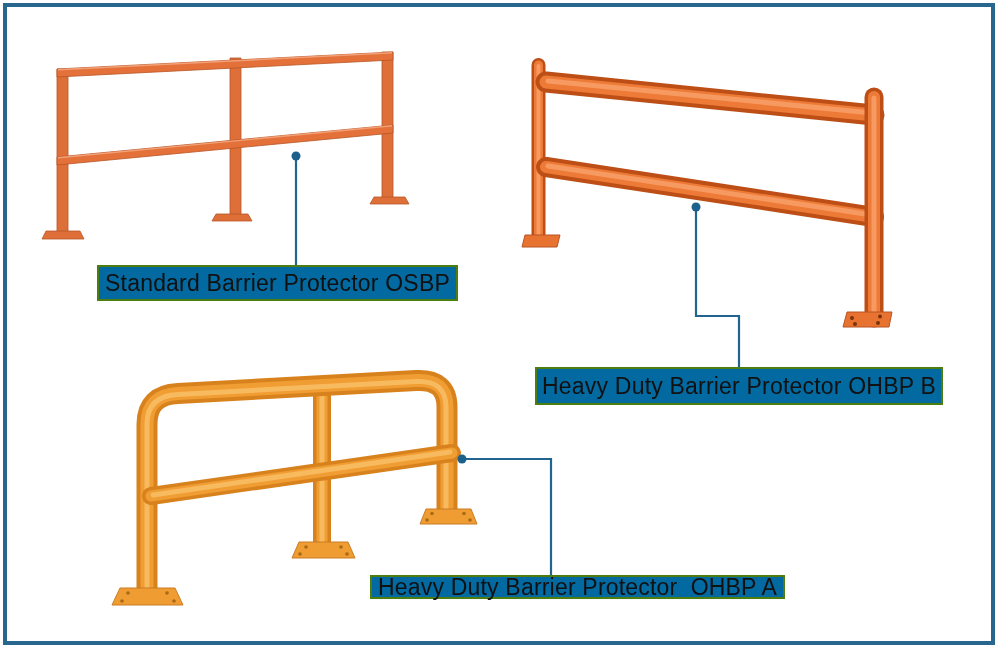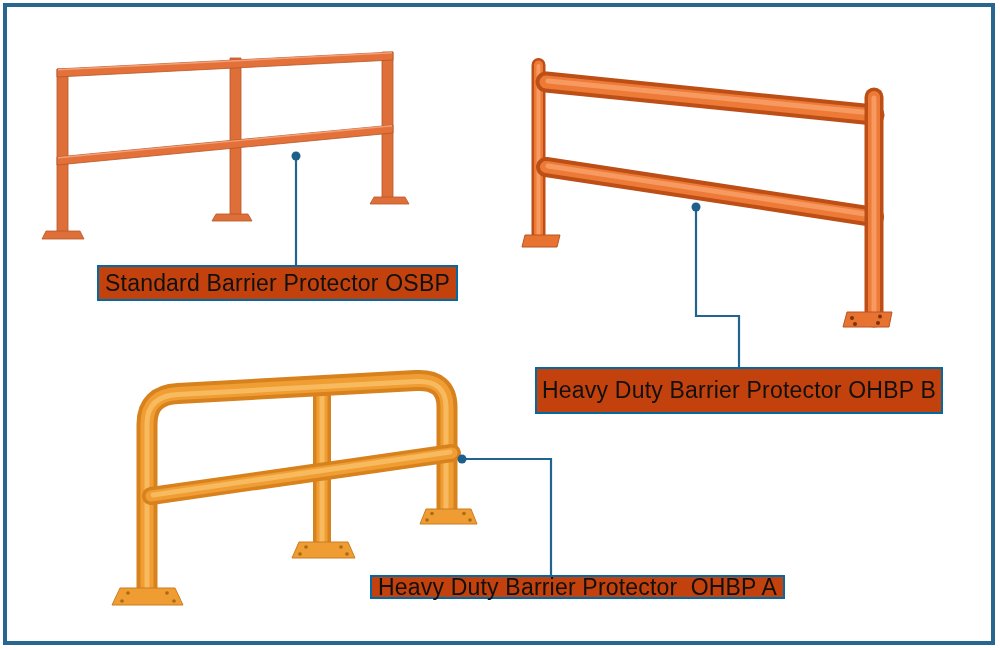--- a/index.html
+++ b/index.html
@@ -17,22 +17,22 @@
     position: absolute;
     left: 3px; top: 3px; right: 5px; bottom: 5px;
     border: 4px solid #26668F;
     pointer-events: none;
   }
   .canvas-svg {
     position: absolute; left: 0; top: 0;
   }
   .callout-box {
     position: absolute;
-    background: #c2410c;
-    border: 2px solid #0369a1;
+    background: #0369a1;
+    border: 2px solid #4d7c0f;
     display: flex;
     align-items: center;
     justify-content: center;
     box-sizing: border-box;
   }
   .callout-label {
     color: #111111;
     font-size: 23px;
     letter-spacing: 0.2px;
     white-space: pre;
@@ -135,21 +135,21 @@
       <circle cx="296" cy="156" r="4.5"></circle>
       <circle cx="696" cy="207" r="4.5"></circle>
       <circle cx="462" cy="459" r="4.5"></circle>
     </g>
   </svg>
 
   <div class="callout-box" style="left:97px; top:265px; width:361px; height:36px;">
     <span class="callout-label">Standard Barrier Protector OSBP</span>
   </div>
 
-  <div class="callout-box" style="left:535px; top:367px; width:408px; height:47px;">
+  <div class="callout-box" style="left:535px; top:367px; width:408px; height:38px;">
     <span class="callout-label">Heavy Duty Barrier Protector OHBP B</span>
   </div>
 
   <div class="callout-box" style="left:370px; top:575px; width:415px; height:24px;">
     <span class="callout-label">Heavy Duty Barrier Protector  OHBP A</span>
   </div>
 
   <div class="frame"></div>
 </div>
 

